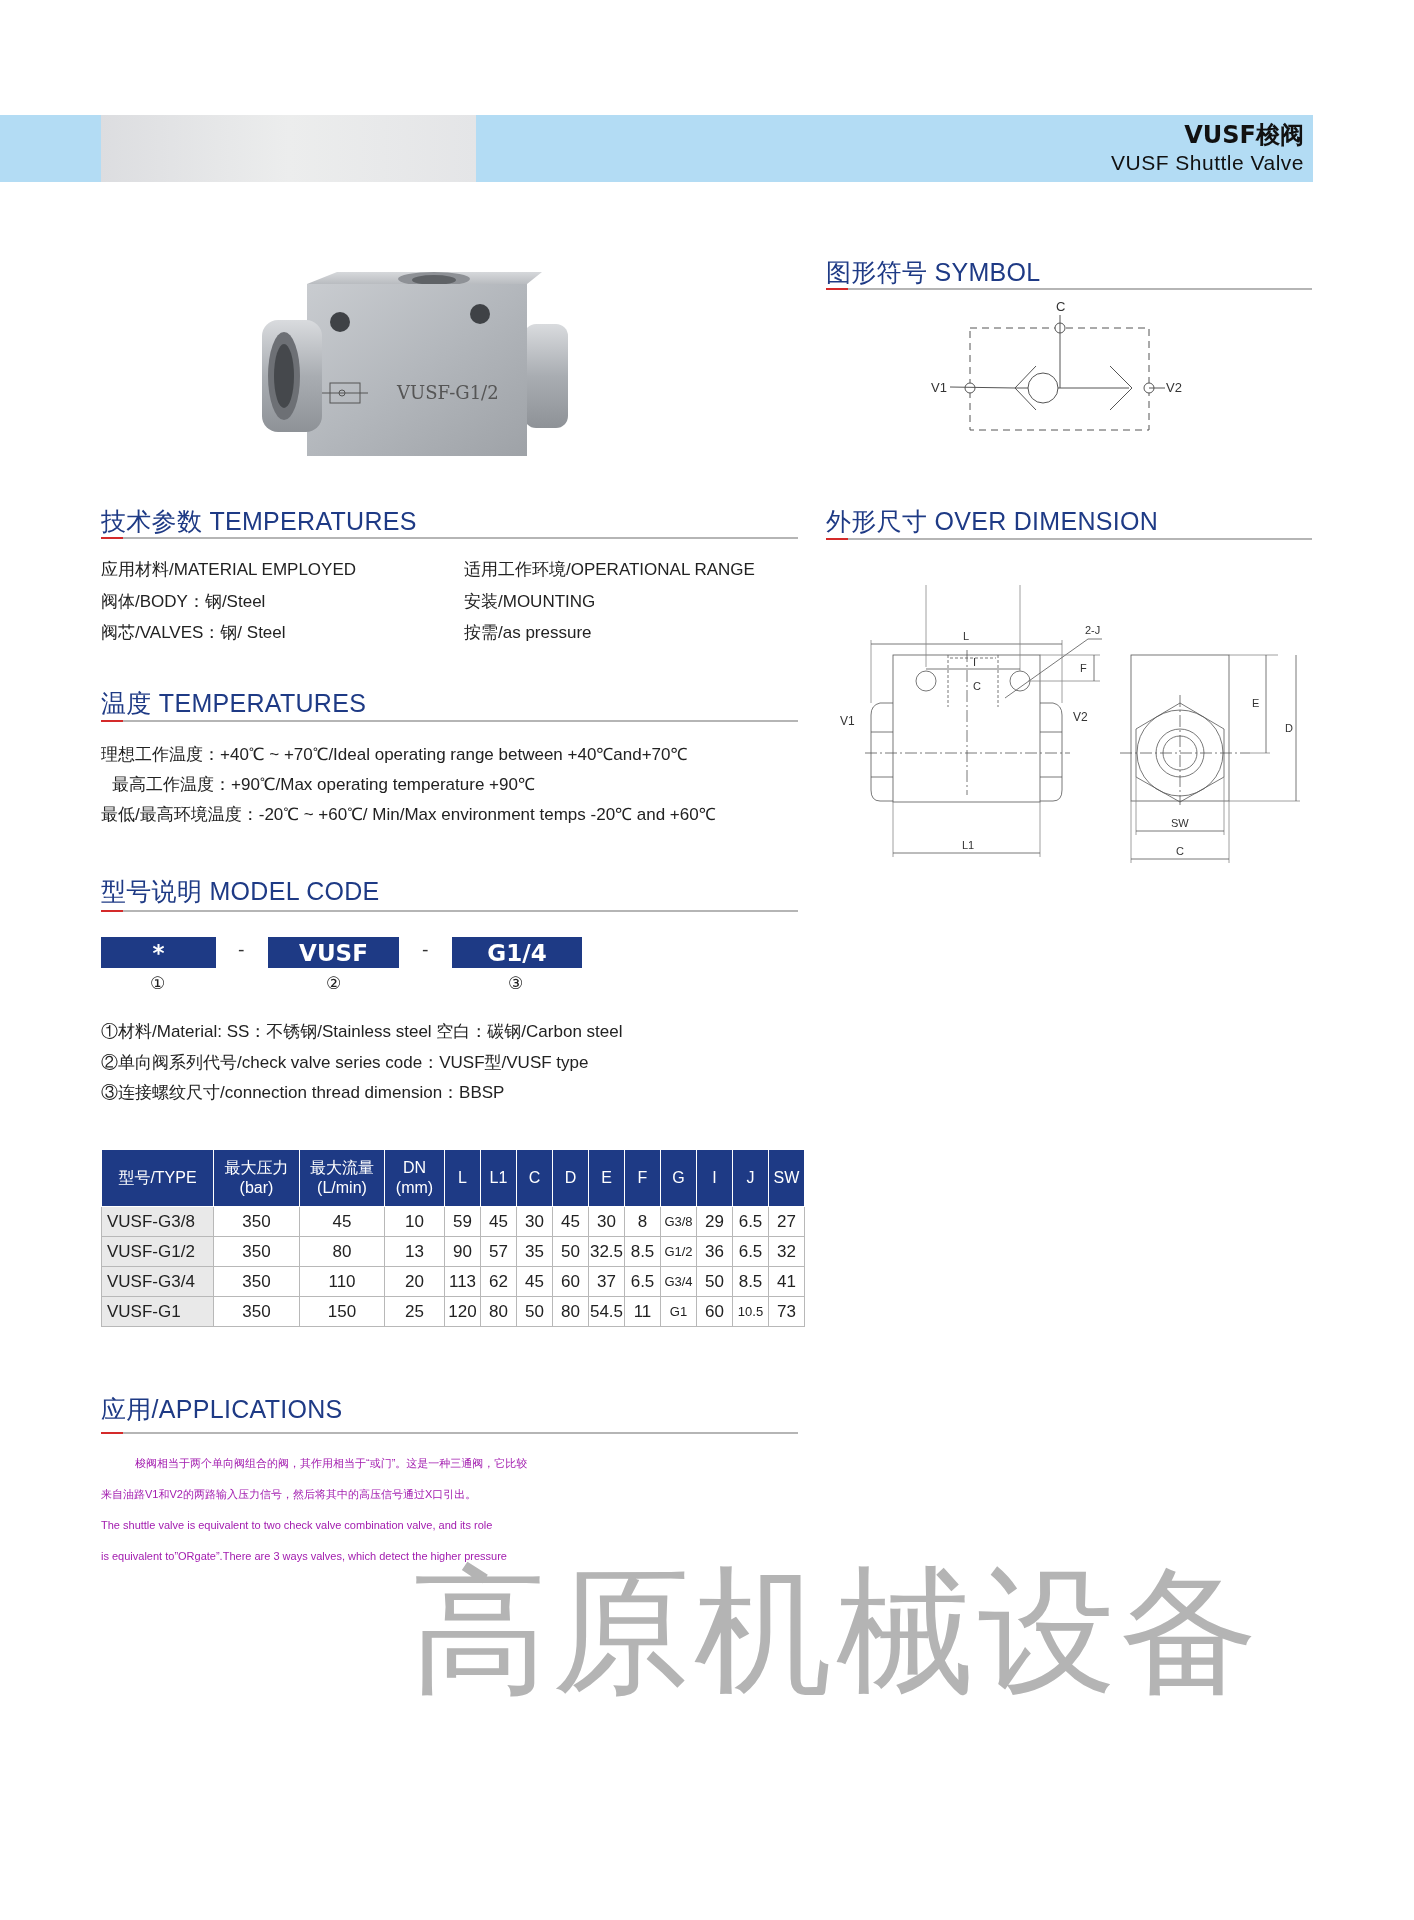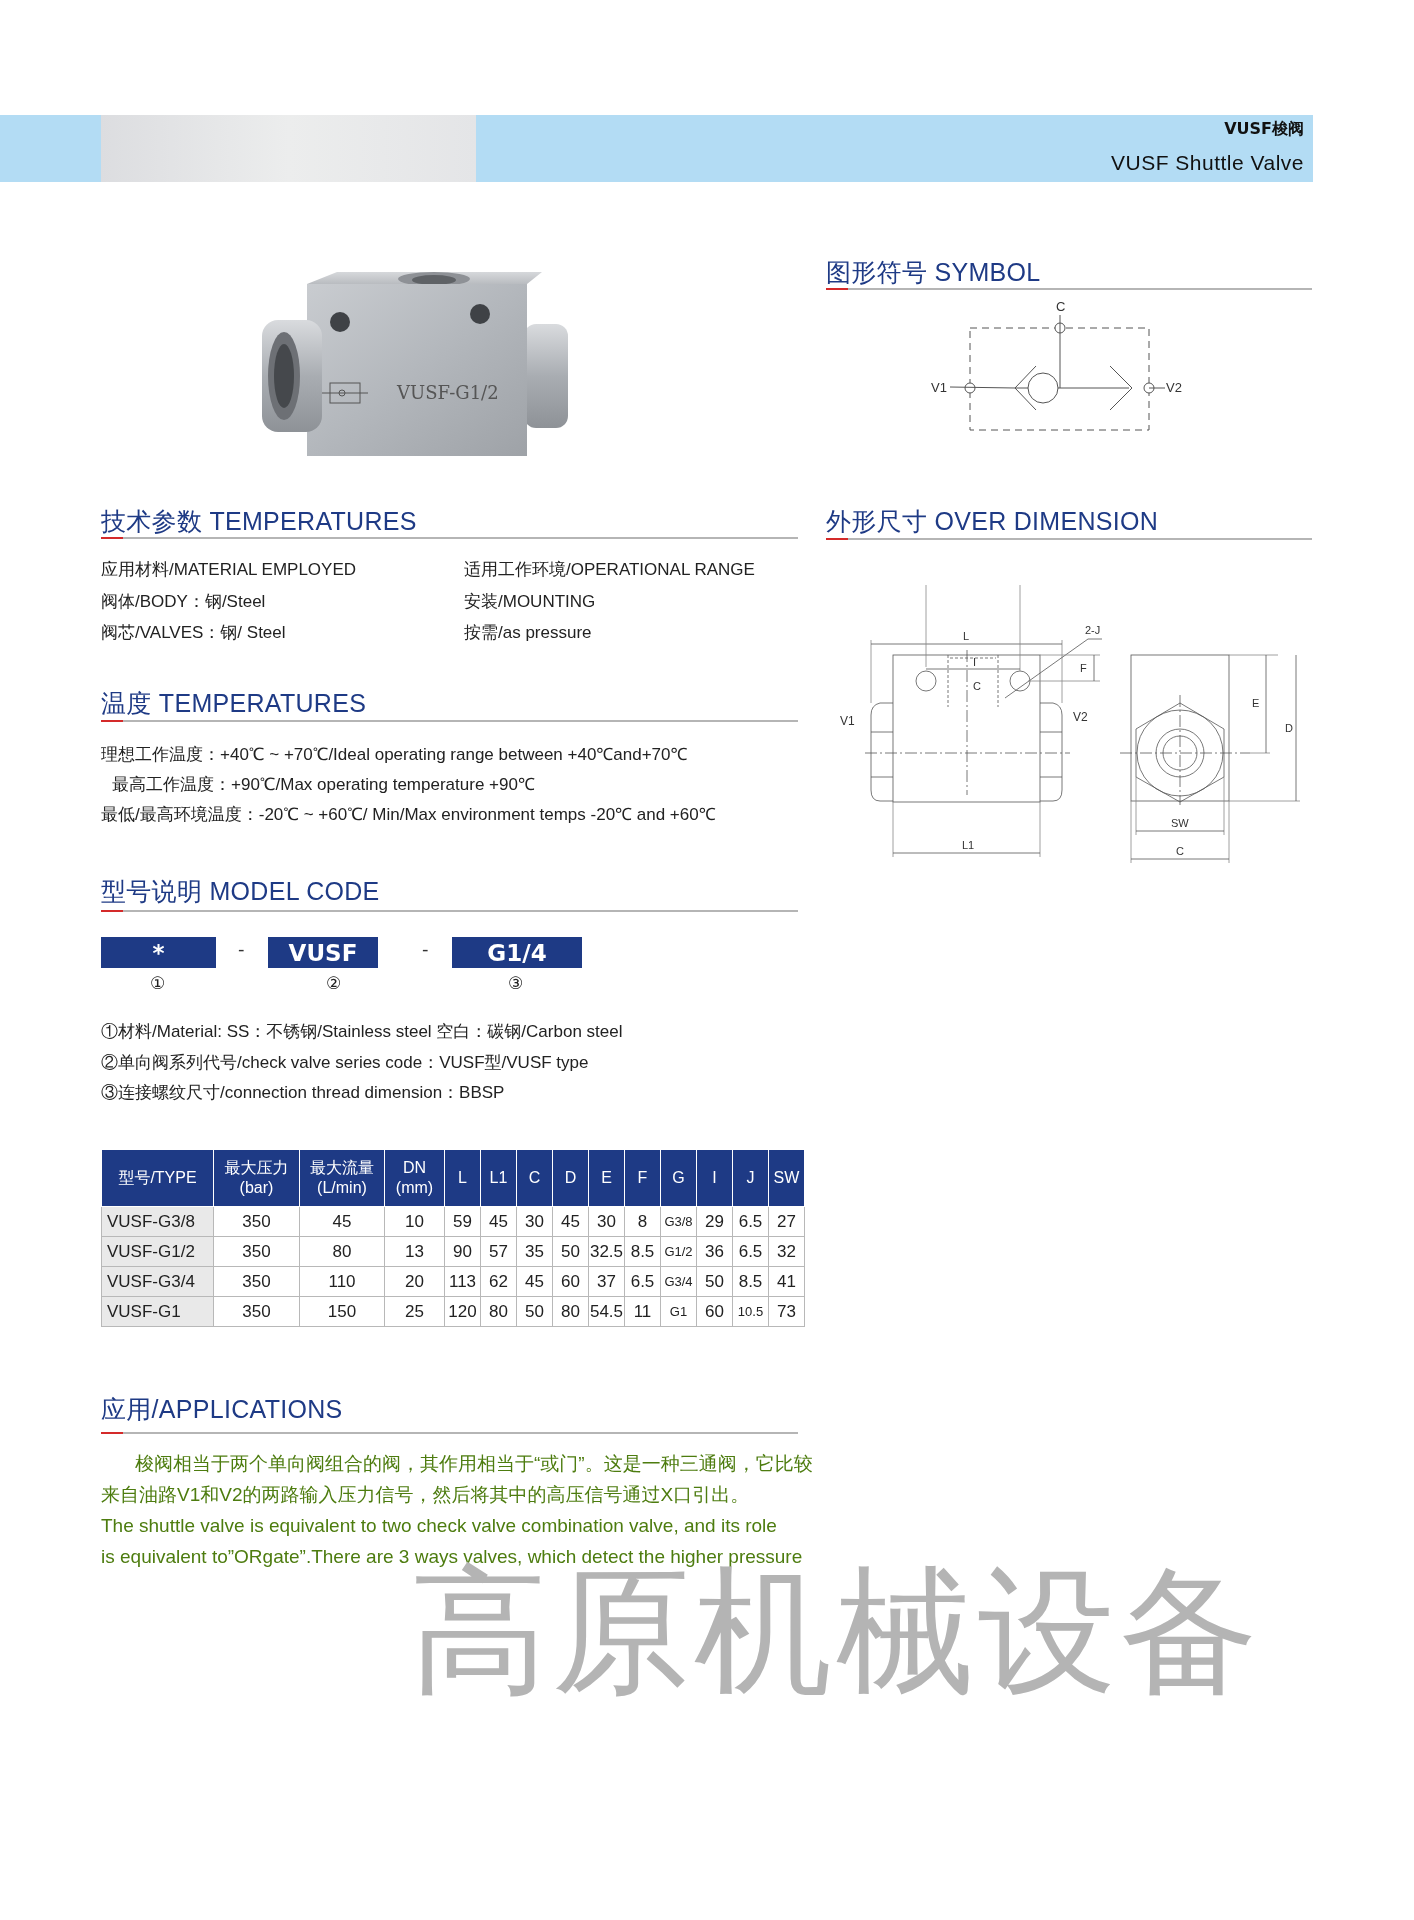--- a/index.html
+++ b/index.html
@@ -1,34 +1,34 @@
 <!DOCTYPE html>
 <html><head>
 <meta charset="utf-8">
 <style>
   html, body { margin:0; padding:0; }
   body { width:1414px; height:1920px; position:relative; background:#ffffff; font-family:"DejaVu Sans","Liberation Sans",sans-serif; color:#222; overflow:hidden; }
   .abs { position:absolute; }
   .band { left:0; top:115px; width:1313px; height:67px; background:#b3dcf4; }
   .band-photo { left:101px; top:115px; width:375px; height:67px; background:linear-gradient(90deg,#dcdde0 0%,#eceded 50%,#e4e5e7 100%); }
-  .title-cn { right:110px; top:119px; font-size:16px; font-weight:bold; color:#111; text-align:left; font-family:"DejaVu Sans",sans-serif; }
+  .title-cn { right:110px; top:119px; font-size:24px; font-weight:bold; color:#111; text-align:left; font-family:"DejaVu Sans",sans-serif; }
   .title-en { right:110px; top:151px; font-size:21px; color:#111; text-align:right; font-family:"Liberation Sans",sans-serif; letter-spacing:0.5px; }
   .sec-title { font-size:25px; color:#1e3a85; font-family:"Liberation Sans",sans-serif; letter-spacing:0.3px; white-space:nowrap; }
   .sec-rule { height:2px; background:#b5b5b5; }
   .sec-rule::before { content:""; position:absolute; left:0; top:0; width:22px; height:2px; background:#d42a2a; }
   .body-text { font-size:17px; color:#222; font-family:"Liberation Sans",sans-serif; white-space:nowrap; }
   .code-box { height:31px; background:#1e3a85; color:#fff; font-weight:bold; font-size:23px; display:flex; align-items:center; justify-content:center; font-family:"DejaVu Sans",sans-serif; }
   .code-dash { font-size:18px; color:#333; }
   .code-num { font-size:17px; color:#222; }
   table.spec { position:absolute; left:101px; top:1149px; border-collapse:collapse; font-family:"Liberation Sans",sans-serif; }
   table.spec th { background:#1e3a85; color:#fff; font-weight:normal; font-size:16px; line-height:20px; height:56px; padding:0; border:1px solid #ffffff; text-align:center; }
   table.spec td { font-size:17px; height:29px; padding:0; border:1px solid #b8b8b8; text-align:center; color:#222; }
   table.spec td.first { background:#e9e9e9; text-align:left; padding-left:5px; }
   table.spec td.small { font-size:13px; }
-  .app-text { font-size:19px; line-height:31px; color:#4d7c0f; font-family:"Liberation Sans",sans-serif; width:697px; }
+  .app-text { font-size:11px; line-height:31px; color:#a21caf; font-family:"Liberation Sans",sans-serif; width:697px; }
   .watermark { left:410px; top:1563px; font-size:138px; color:#b4b4b4; font-family:"DejaVu Sans",sans-serif; letter-spacing:4px; white-space:nowrap; line-height:1; }
 </style>
 </head>
 <body>
 
 <div class="abs band"></div>
 <div class="abs band-photo"></div>
 <div class="abs title-cn">VUSF梭阀</div>
 <div class="abs title-en">VUSF Shuttle Valve</div>
 
@@ -105,21 +105,21 @@
 <div class="abs sec-title" style="left:101px;top:687px;">温度 TEMPERATURES</div>
 <div class="abs sec-rule" style="left:101px;top:720px;width:697px;"></div>
 <div class="abs body-text" style="left:101px;top:742px;">理想工作温度：+40℃ ~ +70℃/Ideal operating range between +40℃and+70℃</div>
 <div class="abs body-text" style="left:101px;top:772px;margin-left:11px;">最高工作温度：+90℃/Max operating temperature +90℃</div>
 <div class="abs body-text" style="left:101px;top:802px;">最低/最高环境温度：-20℃ ~ +60℃/ Min/Max environment temps -20℃ and +60℃</div>
 
 <div class="abs sec-title" style="left:101px;top:875px;">型号说明 MODEL CODE</div>
 <div class="abs sec-rule" style="left:101px;top:910px;width:697px;"></div>
 <div class="abs code-box" style="left:101px;top:937px;width:115px;">*</div>
 <div class="abs code-dash" style="left:238px;top:938px;">-</div>
-<div class="abs code-box" style="left:268px;top:937px;width:110px;">VUSF</div>
+<div class="abs code-box" style="left:268px;top:937px;width:131px;">VUSF</div>
 <div class="abs code-dash" style="left:422px;top:938px;">-</div>
 <div class="abs code-box" style="left:452px;top:937px;width:130px;">G1/4</div>
 <div class="abs code-num" style="left:150px;top:973px;">①</div>
 <div class="abs code-num" style="left:326px;top:973px;">②</div>
 <div class="abs code-num" style="left:508px;top:973px;">③</div>
 <div class="abs body-text" style="left:101px;top:1020px;">①材料/Material:  SS：不锈钢/Stainless steel    空白：碳钢/Carbon steel</div>
 <div class="abs body-text" style="left:101px;top:1051px;">②单向阀系列代号/check valve series code：VUSF型/VUSF type</div>
 <div class="abs body-text" style="left:101px;top:1081px;">③连接螺纹尺寸/connection thread dimension：BBSP</div>
 
 <table class="spec">

